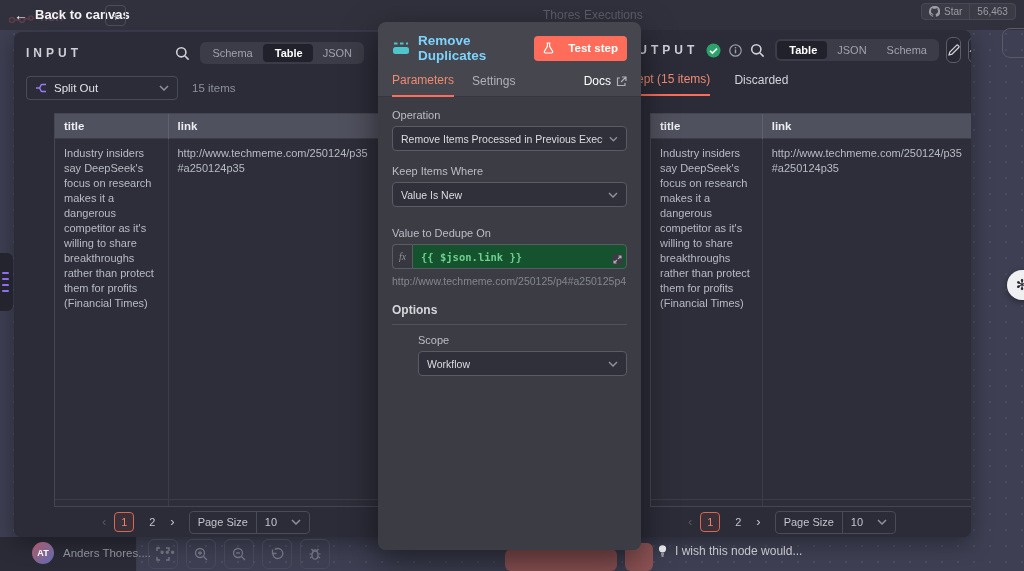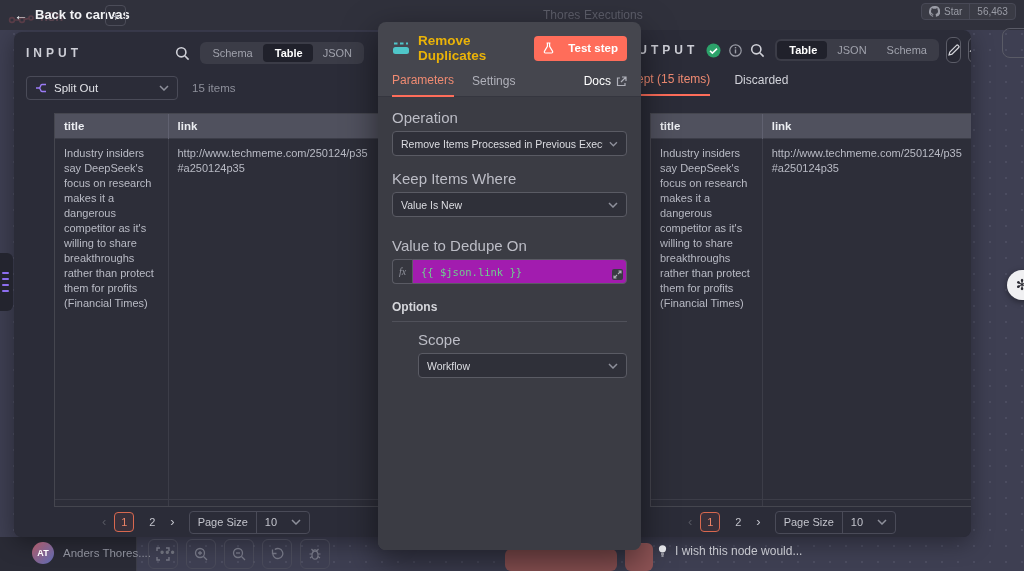--- a/index.html
+++ b/index.html
@@ -69,33 +69,33 @@
   .pg-chev.disabled { color:#54555f; cursor:default; }
   .pg-num { font-size:11px; color:#c3c4cc; width:20px; height:20px; display:flex; align-items:center; justify-content:center; cursor:pointer; }
   .pg-num.active { border:1px solid #d8684f; border-radius:4px; color:#ee8568; background:rgba(255,109,90,.07); }
   .pg-size { display:flex; border:1px solid #4a4b58; border-radius:4px; height:23px; font-size:11px; color:#c3c4cc; margin-left:6px; }
   .pg-size .lab { display:flex; align-items:center; padding:0 8px; border-right:1px solid #4a4b58; }
   .pg-size .val { display:flex; align-items:center; gap:14px; padding:0 8px; cursor:pointer; }
 
   
   #modal { position:absolute; left:378px; top:22px; width:263px; height:528px; background:#45464e; border-radius:8px; box-shadow:0 12px 34px rgba(0,0,0,.5); z-index:5; display:flex; flex-direction:column; }
   .m-head { display:flex; align-items:center; gap:8px; padding:11px 14px 4px; }
-  .m-title { font-size:13.5px; font-weight:700; color:#eab308; flex:1; }
+  .m-title { font-size:13.5px; font-weight:700; color:#7dd3fc; flex:1; }
   .test-btn { display:flex; align-items:center; gap:14px; background:#ff6d5a; color:#fff; font-size:11.5px; font-weight:700; height:25px; padding:0 9px; border-radius:4px; cursor:pointer; }
   .m-tabs { display:flex; align-items:flex-end; gap:18px; padding:6px 14px 0; border-bottom:1px solid #35363f; }
   .m-tab { font-size:12px; color:#b0b1ba; padding-bottom:8px; cursor:pointer; }
   .m-tab.active { color:#f08b72; border-bottom:2px solid #ff6d5a; margin-bottom:-1px; }
   .m-docs { margin-left:auto; display:flex; align-items:center; gap:5px; font-size:12px; color:#ffffff; padding-bottom:8px; cursor:pointer; }
   .m-body { flex:1; background:#3b3c44; border-radius:0 0 8px 8px; padding:8px 14px; }
-  .flabel { font-size:15px; color:#bcbdc6; margin:9px 0 5px; }
+  .flabel { font-size:11px; color:#bcbdc6; margin:9px 0 5px; }
   .sel { height:25px; background:#2f3039; border:1px solid #5a5b64; border-radius:4px; display:flex; align-items:center; justify-content:space-between; gap:6px; padding:0 8px; font-size:10.5px; color:#dcdde2; cursor:pointer; white-space:nowrap; overflow:hidden; }
   .sel span { overflow:hidden; text-overflow:clip; }
   .expr-row { display:flex; height:25px; position:relative; }
   .fx-box { width:20px; background:#36373f; border:1px solid #5a5b64; border-right:none; border-radius:4px 0 0 4px; color:#8f919b; font-size:10px; font-style:italic; font-family:"Liberation Serif","DejaVu Serif",serif; display:flex; align-items:center; justify-content:center; }
-  .expr-input { flex:1; background:#a21caf; border:1px solid #5a5b64; border-radius:0 4px 4px 0; display:flex; align-items:center; padding:0 8px; font-family:"DejaVu Sans Mono",monospace; font-size:10.5px; color:#6fcf8e; position:relative; cursor:text; }
+  .expr-input { flex:1; background:#14532d; border:1px solid #5a5b64; border-radius:0 4px 4px 0; display:flex; align-items:center; padding:0 8px; font-family:"DejaVu Sans Mono",monospace; font-size:10.5px; color:#6fcf8e; position:relative; cursor:text;font-weight:bold; }
   .expand-ic { position:absolute; right:3px; bottom:3px; background:#3a3b43; border-radius:2px; padding:1px; display:flex; cursor:pointer; }
   .hint { font-size:10.5px; color:#85878f; margin-top:6px; word-break:break-all; }
   .opt-title { font-size:12px; font-weight:700; color:#d6d7dc; margin-top:16px; padding-bottom:7px; border-bottom:1px solid #50515a; }
   .scope-group { margin-left:26px; }
   .add-field { margin:16px 2px 0 13px; height:25px; background:#494a53; border-radius:4px; display:flex; align-items:center; justify-content:center; font-size:11.5px; color:#d5d6db; cursor:pointer; position:relative; }
   .add-field svg { position:absolute; right:9px; top:9px; }
 
   
   .sidebar-bottom { position:absolute; left:0; top:537px; width:137px; height:34px; background:#2a2b36; border-right:1px solid #3c3d49; z-index:0; }
   .user-row { position:absolute; left:32px; top:542px; display:flex; align-items:center; gap:9px; z-index:1; }
@@ -403,20 +403,21 @@
         <span class="fx-box">fx</span>
         <div class="expr-input">
           <span>{{ $json.link }}</span>
           <span class="expand-ic">
             <svg width="9" height="9" viewBox="0 0 9 9">
                 <path d="M5.5 1H8v2.5M8 1L5 4M3.5 8H1V5.5M1 8l3-3" stroke="#aeb0b8" stroke-width="1.1" fill="none"></path>
               </svg>
           </span>
         </div>
       </div>
+      <div class="hint">http://www.techmeme.com/250125/p4#a250125p4</div>
 
       <div class="opt-title">Options</div>
       <div class="scope-group">
         <div class="flabel">Scope</div>
         <div class="sel">
           <span>Workflow</span>
           <svg width="10" height="6" viewBox="0 0 10 6">
               <path d="M1 1l4 4 4-4" fill="none" stroke="#8e909b" stroke-width="1.5"></path>
             </svg>
         </div>

